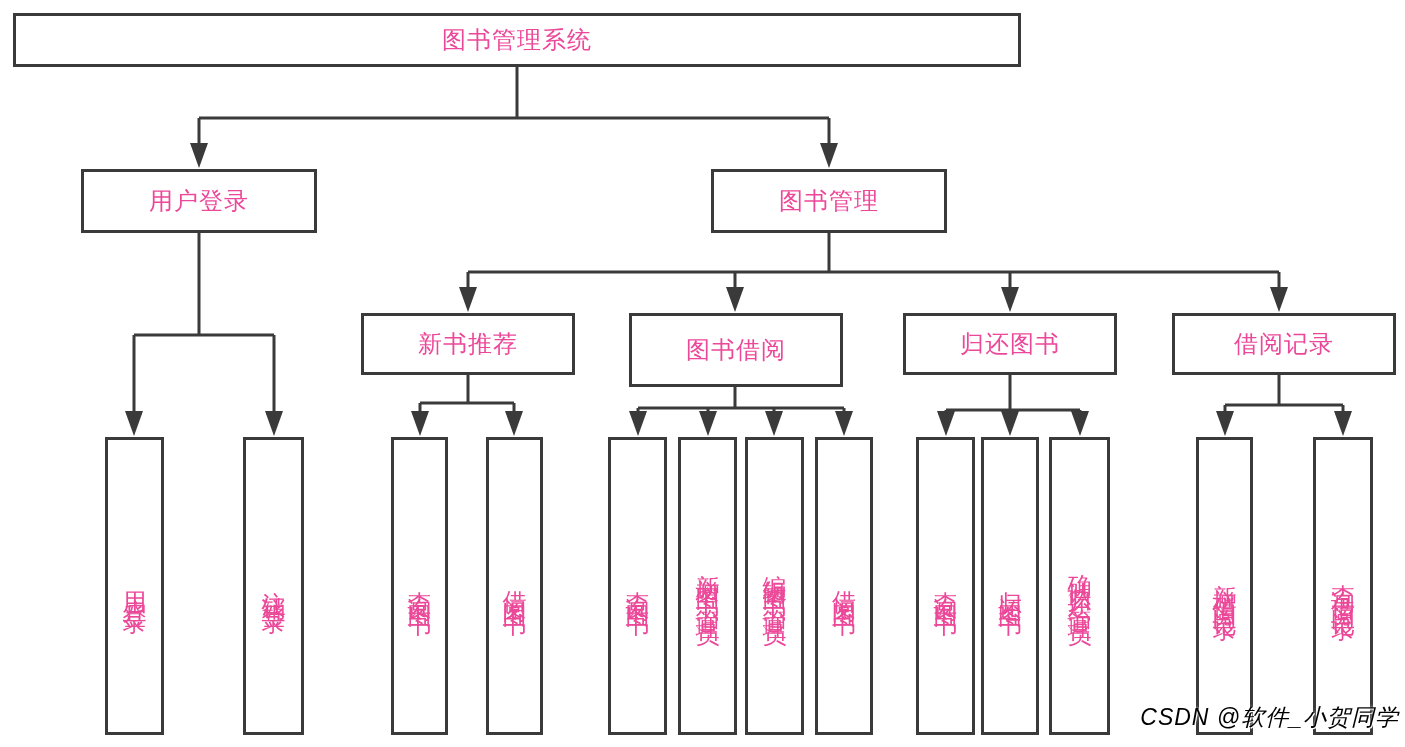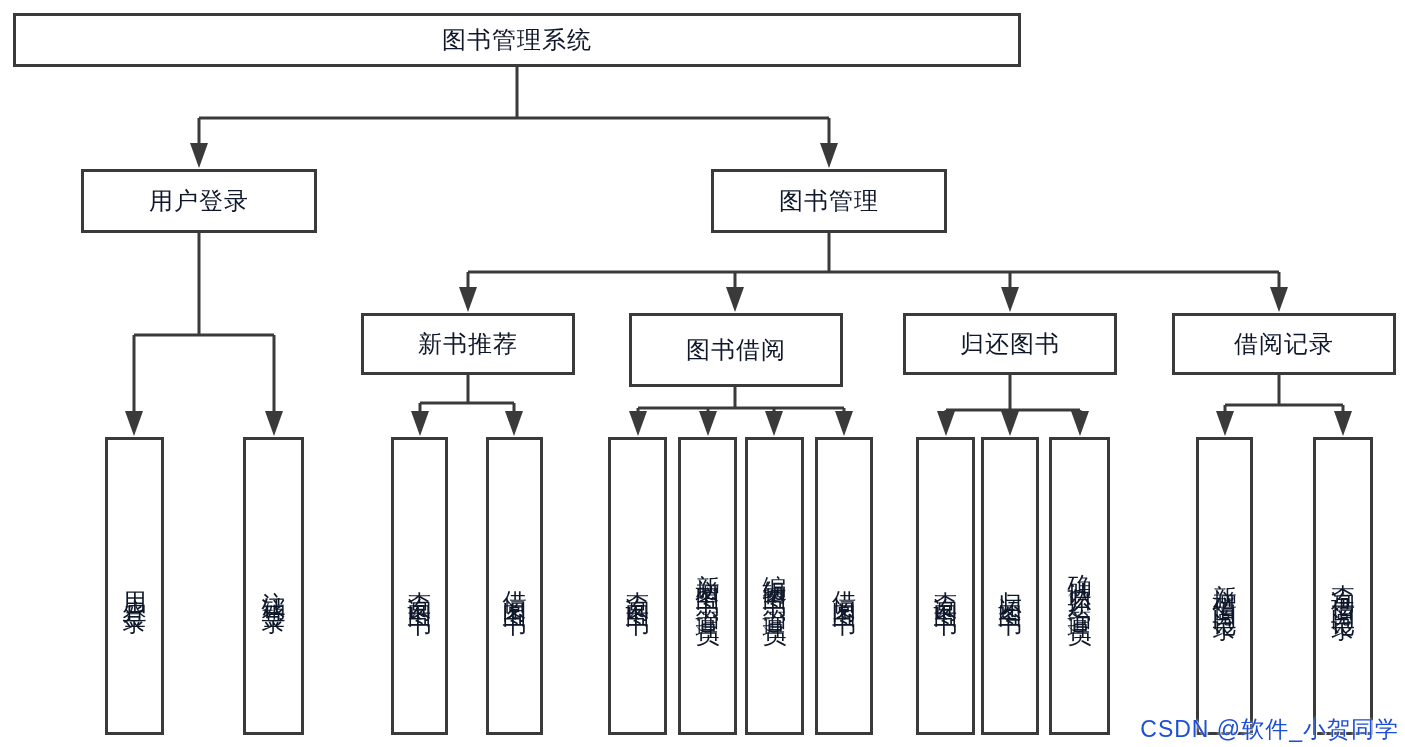--- a/index.html
+++ b/index.html
@@ -17,41 +17,42 @@
     width: 1405px; height: 747px;
   }
   .box {
     position: absolute;
     box-sizing: border-box;
     background: #ffffff;
     border: 3px solid #3a3a3a;
     display: flex;
     align-items: center;
     justify-content: center;
-    color: #0f172a;
+    color: #ec4899;
     text-align: left;
   }
   .h-box { font-size: 24px; letter-spacing: 1px; }
   .v-box {
     writing-mode: vertical-rl;
     text-orientation: mixed;
     font-size: 24px;
     letter-spacing: 7px;
     line-height: 1;
   }
   .watermark {
     position: absolute;
     right: 6px;
-    bottom: 2px;
+    bottom: 14px;
     font-size: 23px;
-    color: #1d4ed8;
+    color: #000000;
     letter-spacing: 1px;
     text-shadow: 0 0 3px #ffffff, 1px 1px 0 #ffffff;
     z-index: 5;
     white-space: nowrap;
+    font-style: italic;
   }
 </style>
 </head>
 <body>
 
 <div class="stage">
 
   <svg class="connectors" viewBox="0 0 1405 747" xmlns="http://www.w3.org/2000/svg">
     <defs>
       <g id="arr">

